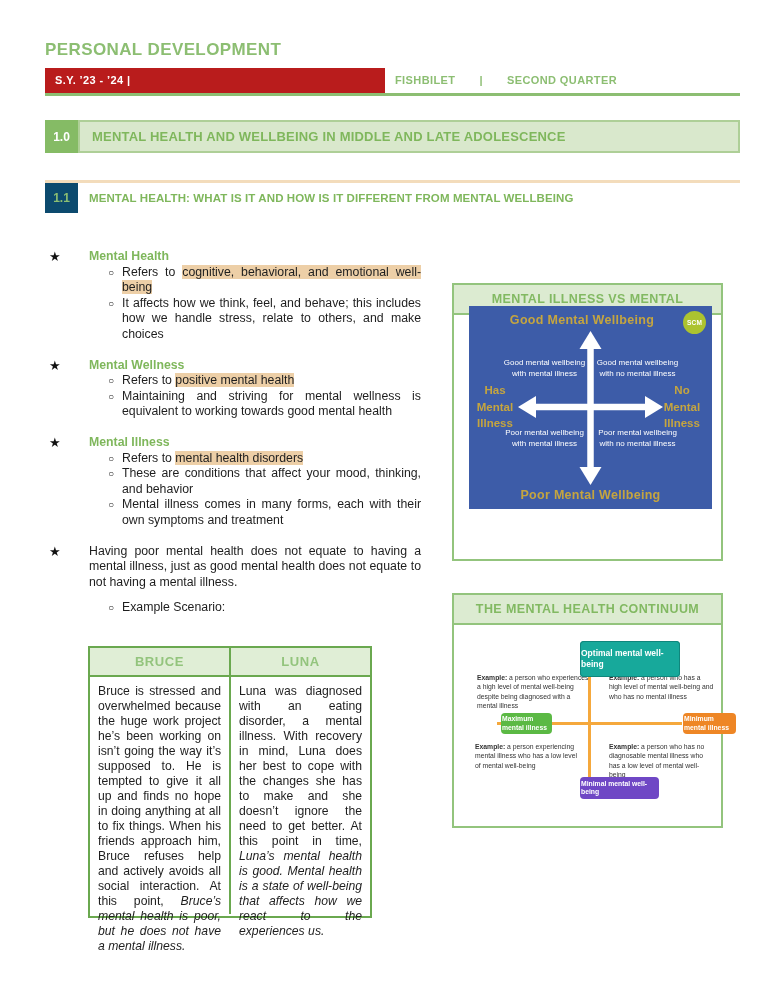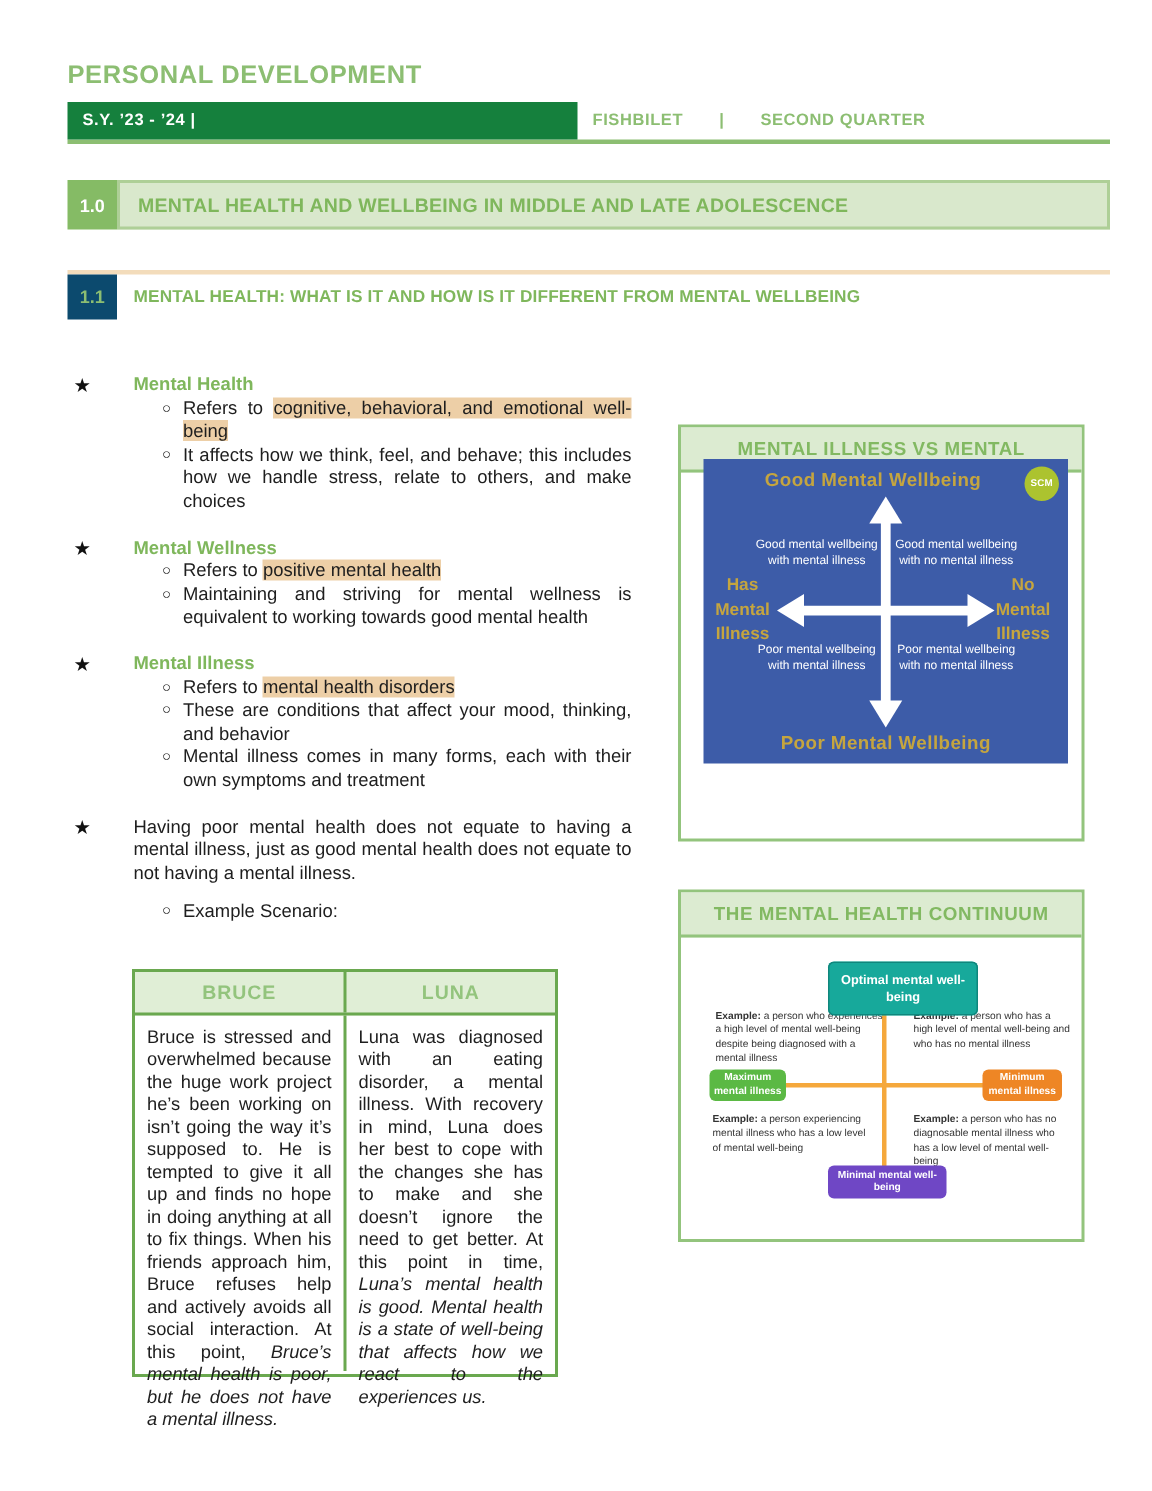--- a/index.html
+++ b/index.html
@@ -15,21 +15,21 @@
   .doc-title {
     position:absolute; left:45px; top:40px;
     font-size:17px; font-weight:bold; color:#8CBE72; letter-spacing:.4px;
   }
   .hdr-bar {
     position:absolute; left:45px; top:68px; width:695px; height:28px;
     border-bottom:3px solid #8CBE72;
   }
   .hdr-left {
     position:absolute; left:0; top:0; width:340px; height:25px;
-    background:#15803d; color:#ffffff; font-weight:bold; font-size:11px;
+    background:#b91c1c; color:#ffffff; font-weight:bold; font-size:11px;
     line-height:25px; padding-left:10px; letter-spacing:.4px;
   }
   .hdr-right {
     position:absolute; left:350px; top:0; height:25px; line-height:25px;
     color:#8CBE72; font-weight:bold; font-size:11px; letter-spacing:.4px;
     display:flex; gap:24px;
   }
 
   
   .sec10 { position:absolute; left:45px; top:120px; width:695px; height:33px; }
@@ -132,22 +132,22 @@
   }
   .q-left { left:0; top:76px; }
   .q-right { right:4px; top:76px; }
 
   
   .cont { position:absolute; left:0; top:30px; right:0; bottom:0; }
   .c-vline { position:absolute; left:134px; top:34px; width:3px; height:128px; background:#F5A83C; }
   .c-hline { position:absolute; left:43px; top:97px; width:185px; height:3px; background:#F5A83C; }
   .cbox {
     position:absolute; border-radius:4px; color:#ffffff; font-weight:bold;
-    display:flex; align-items:center; justify-content:center; text-align:center;
-    line-height:1.25; z-index:2; padding:1px;
+    display:flex; align-items:center; justify-content:center; 
+    line-height:1.25; z-index:2; padding:1px;margin-left:28px;
   }
   .c-teal   { left:98px;  top:16px;  width:100px; height:36px; background:#17A99B; font-size:8.5px; box-shadow:0 0 0 1px #0f867c inset; }
   .c-green  { left:19px;  top:88px;  width:51px;  height:21px; background:#5BB944; font-size:6.8px; }
   .c-orange { left:201px; top:88px;  width:53px;  height:21px; background:#EE8625; font-size:6.8px; }
   .c-purple { left:98px;  top:152px; width:79px;  height:22px; background:#6F47C5; font-size:6.8px; }
   .c-ex { position:absolute; font-size:6.8px; line-height:1.38; color:#333333; z-index:1; }
   .c-ex b { font-weight:bold; }
   .ex-tl { left:23px;  top:48px;  width:112px; }
   .ex-tr { left:155px; top:48px;  width:106px; }
   .ex-bl { left:21px;  top:117px; width:104px; }

